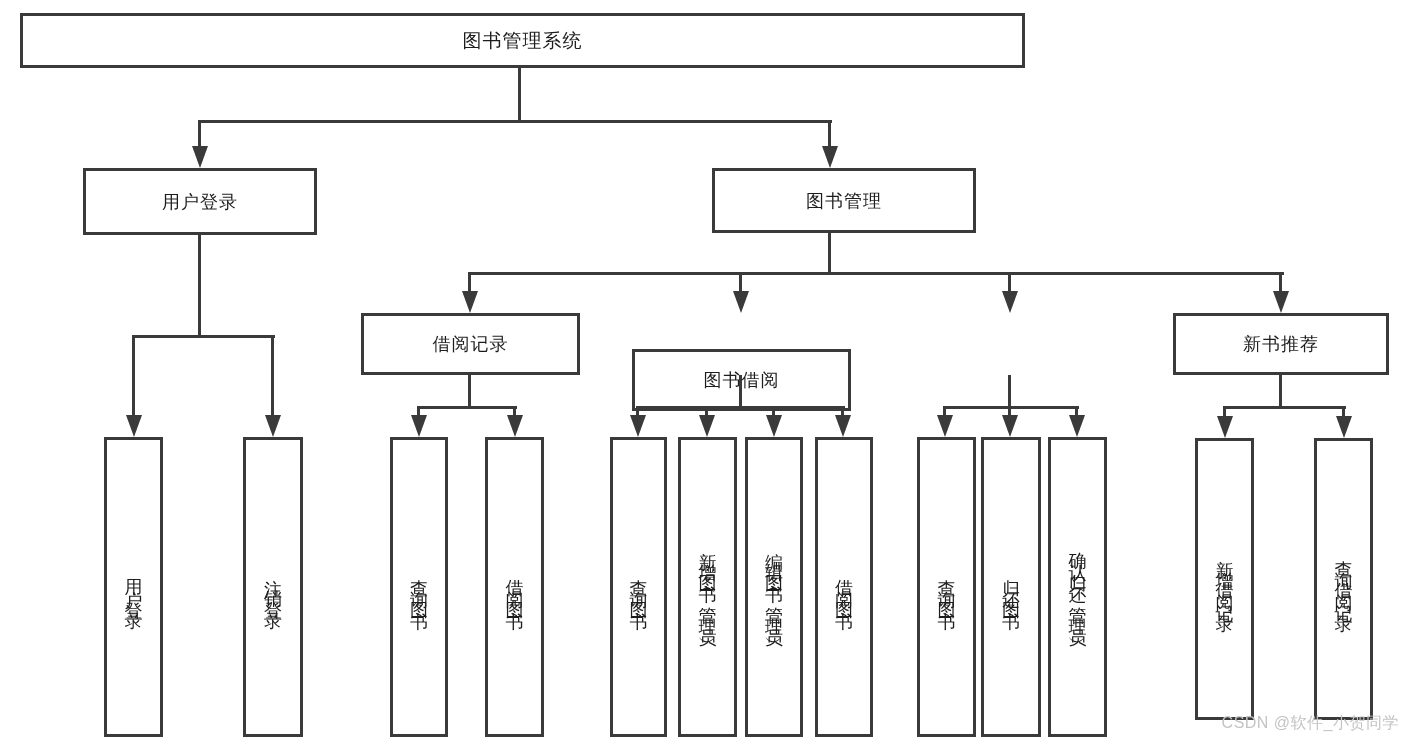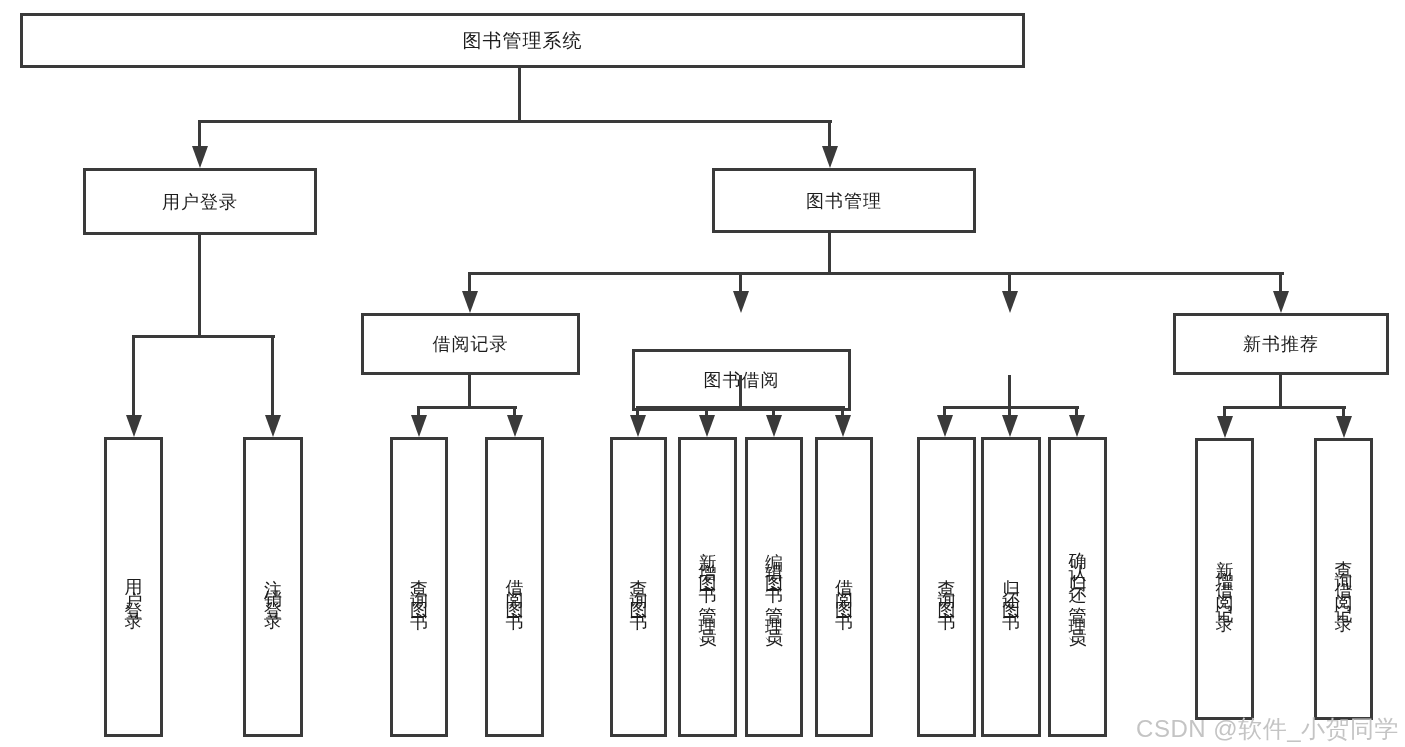--- a/index.html
+++ b/index.html
@@ -27,21 +27,21 @@
     font-size:18px;color:var(--text);letter-spacing:11px;line-height:1;
     white-space:nowrap;
   }
   .vl{position:absolute;width:3px;background:var(--line);}
   .hl{position:absolute;height:3px;background:var(--line);}
   .ar{position:absolute;width:0;height:0;
       border-left:8px solid transparent;border-right:8px solid transparent;
       border-top:22px solid var(--line);}
   .watermark{
     position:absolute;top:713px;right:6px;z-index:5;
-    font-size:24px;color:var(--wm);letter-spacing:0.5px;white-space:nowrap;
+    font-size:16px;color:var(--wm);letter-spacing:0.5px;white-space:nowrap;
     pointer-events:none;
   }
 </style>
 </head>
 <body>
 
 <div id="canvas">
 
   <div class="hbox root" style="left:20px;top:13px;width:1005px;height:55px;">
     <span>图书管理系统</span>

